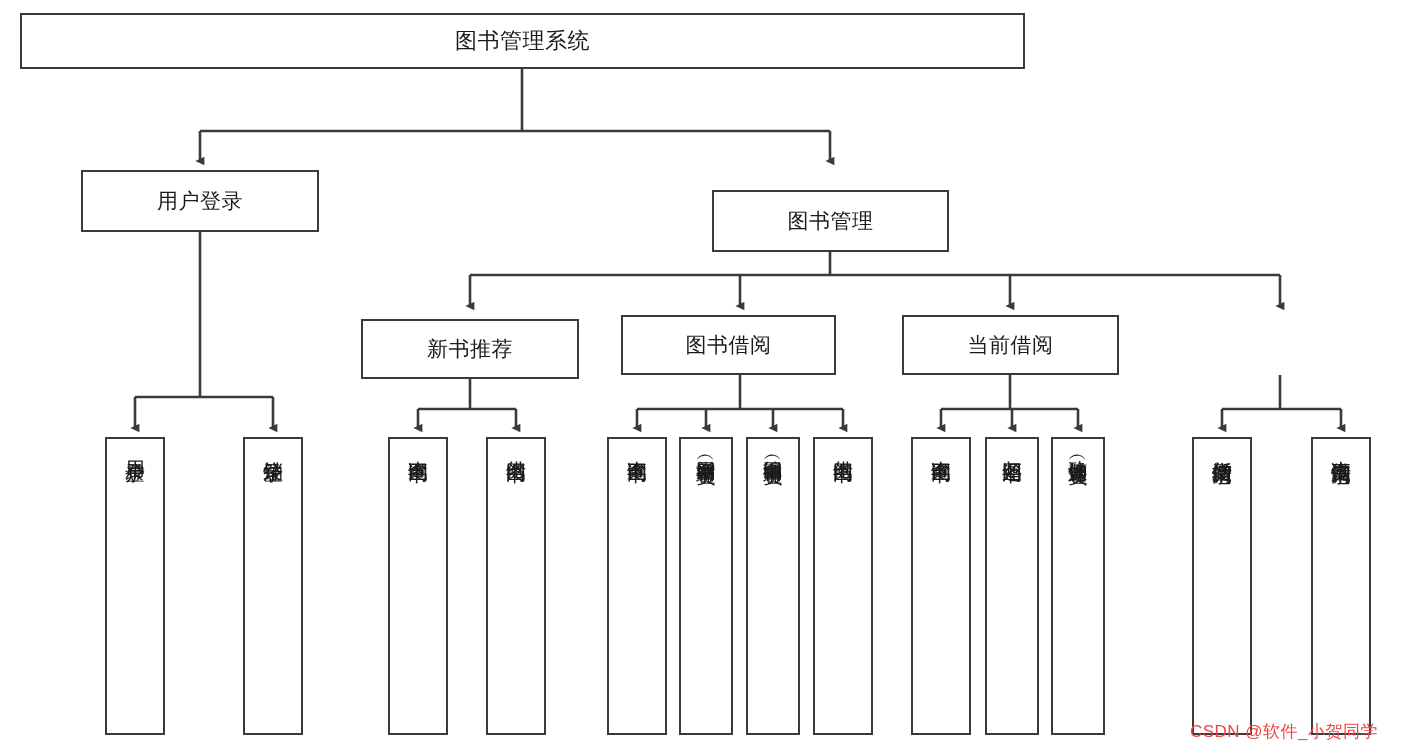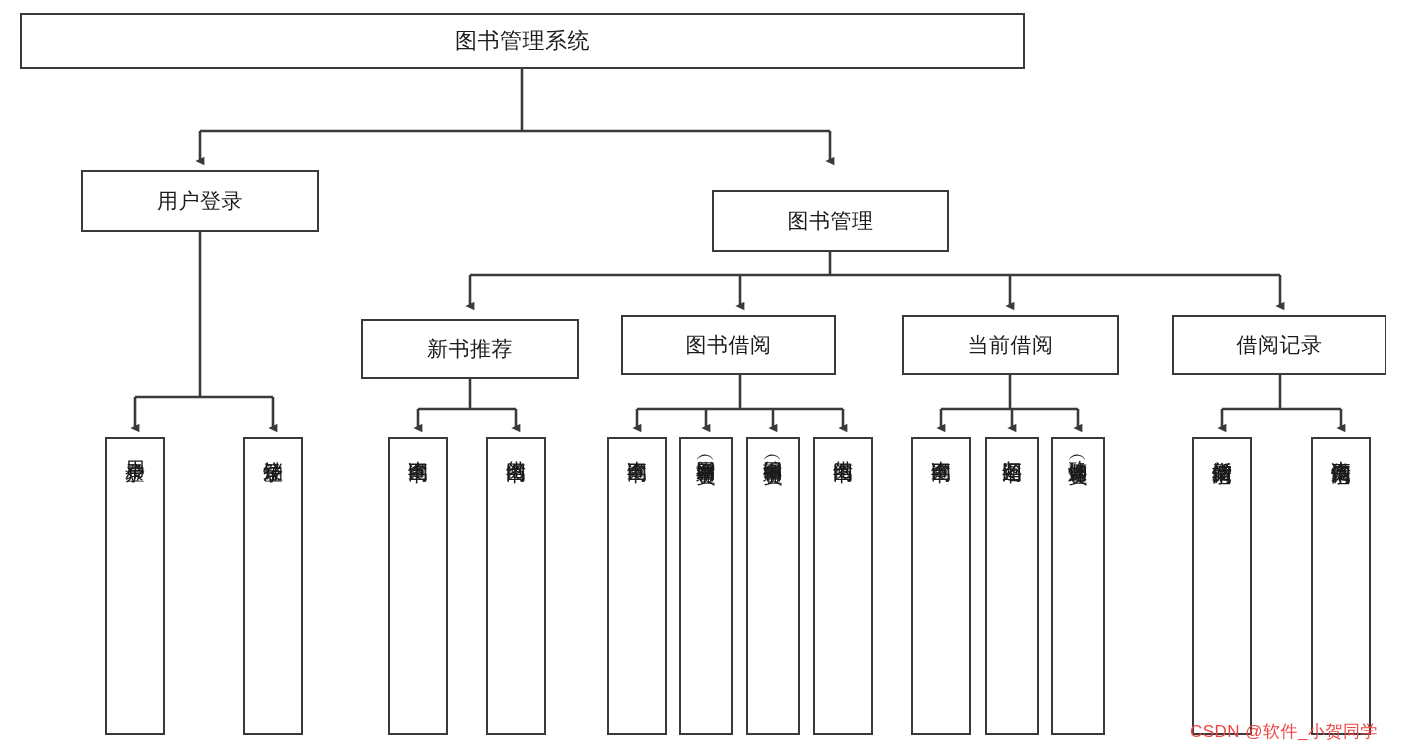--- a/index.html
+++ b/index.html
@@ -146,23 +146,20 @@
 
   <div class="node h" style="left:361px; top:319px; width:218px; height:60px;">
     <span class="lbl">新书推荐</span>
   </div>
   <div class="node h" style="left:621px; top:315px; width:215px; height:60px;">
     <span class="lbl">图书借阅</span>
   </div>
   <div class="node h" style="left:902px; top:315px; width:217px; height:60px;">
     <span class="lbl">当前借阅</span>
   </div>
-  <div class="node h" style="left:1172px; top:315px; width:215px; height:60px;">
-    <span class="lbl">借阅记录</span>
-  </div>
 
   <div class="node v" style="left:105px; top:437px; width:60px; height:298px;">
     <span class="lbl">用户登录</span>
   </div>
   <div class="node v" style="left:243px; top:437px; width:60px; height:298px;">
     <span class="lbl">注销登录</span>
   </div>
 
   <div class="node v" style="left:388px; top:437px; width:60px; height:298px;">
     <span class="lbl">查询图书</span>

